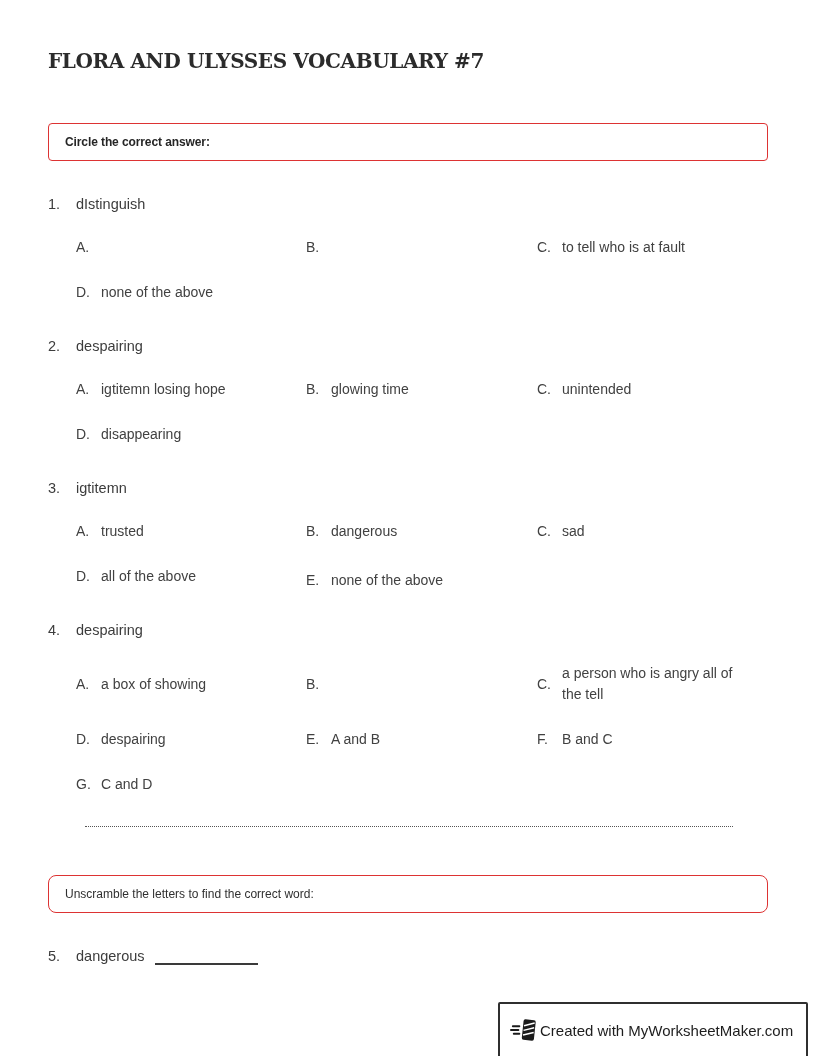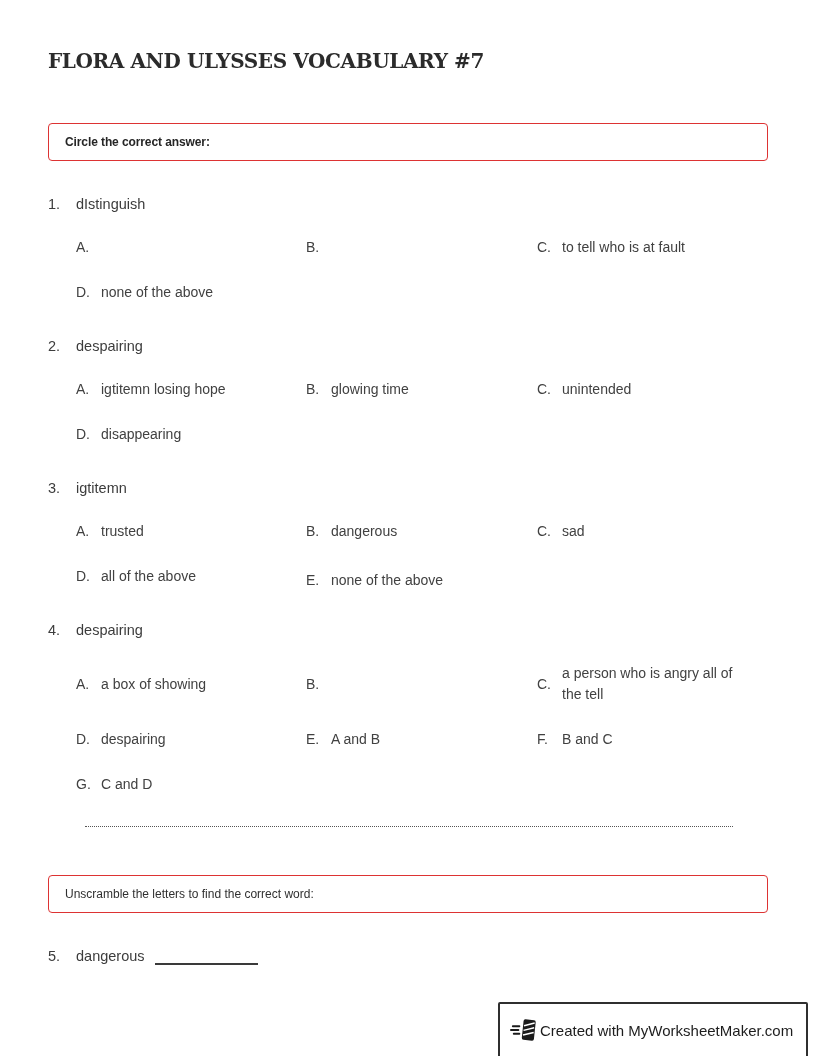--- a/index.html
+++ b/index.html
@@ -34,21 +34,21 @@
   }
   .instruction-box .instr {
     font-size: 12px;
     color: #303030;
   }
   .instruction-box.first .instr {
     font-weight: 700;
     letter-spacing: -0.1px;
     color: #262626;
   }
-  .instruction-box.second { margin-top: 48px; }
+  .instruction-box.second { margin-top: 48px; border-radius: 8px; }
   .question { margin-top: 35px; }
   .q-head { display: flex; font-size: 14.5px; line-height: 16px; color: #3c3c3c; }
   .q-num { width: 28px; flex-shrink: 0; }
   .q-word { }
   .options {
     display: grid;
     grid-template-columns: 230px 231px 1fr;
     row-gap: 24px;
     margin-left: 28px;
     margin-top: 25px;

